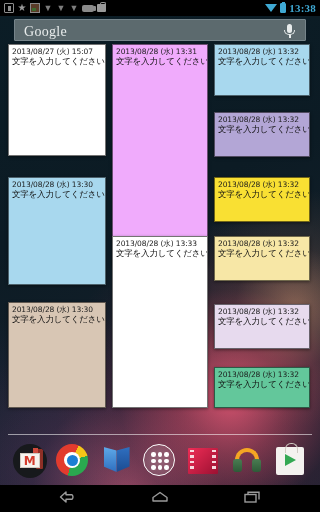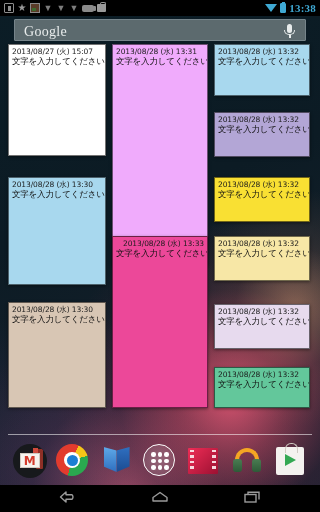--- a/index.html
+++ b/index.html
@@ -198,21 +198,21 @@
       <div class="body">文字を入力してください。</div>
     </div>
     <div class="note" style="left: 8px; top: 177px; width: 98px; height: 108px; background: rgb(168, 216, 238);">
       <div class="date">2013/08/28 (水) 13:30</div>
       <div class="body">文字を入力してください。</div>
     </div>
     <div class="note" style="left: 214px; top: 177px; width: 96px; height: 45px; background: rgb(249, 224, 51);">
       <div class="date">2013/08/28 (水) 13:32</div>
       <div class="body">文字を入力してください。</div>
     </div>
-    <div class="note" style="left: 112px; top: 236px; width: 96px; height: 172px; background: #ec4899; text-align: right;">
+    <div class="note" style="left: 112px; top: 236px; width: 96px; height: 172px; background: #ffffff;">
       <div class="date">2013/08/28 (水) 13:33</div>
       <div class="body">文字を入力してください。</div>
     </div>
     <div class="note" style="left: 214px; top: 236px; width: 96px; height: 45px; background: rgb(247, 231, 166);">
       <div class="date">2013/08/28 (水) 13:32</div>
       <div class="body">文字を入力してください。</div>
     </div>
     <div class="note" style="left: 8px; top: 302px; width: 98px; height: 106px; background: rgb(216, 198, 180);">
       <div class="date">2013/08/28 (水) 13:30</div>
       <div class="body">文字を入力してください。</div>

